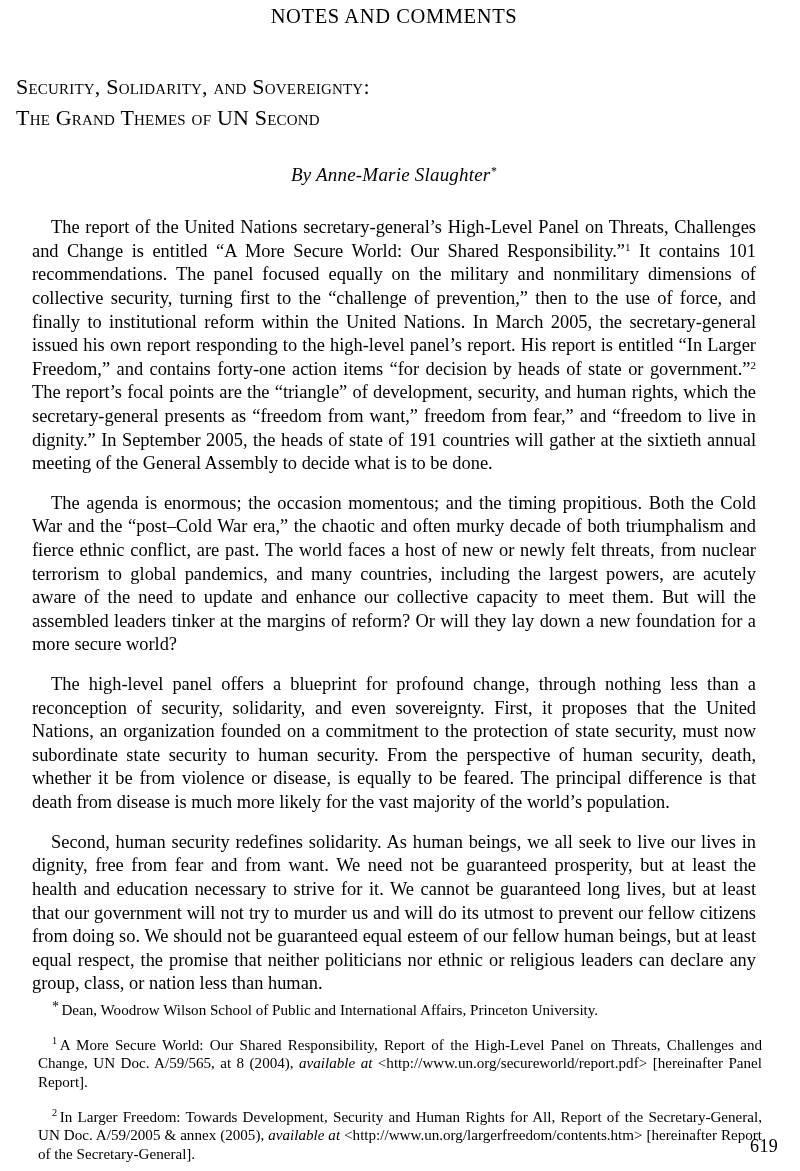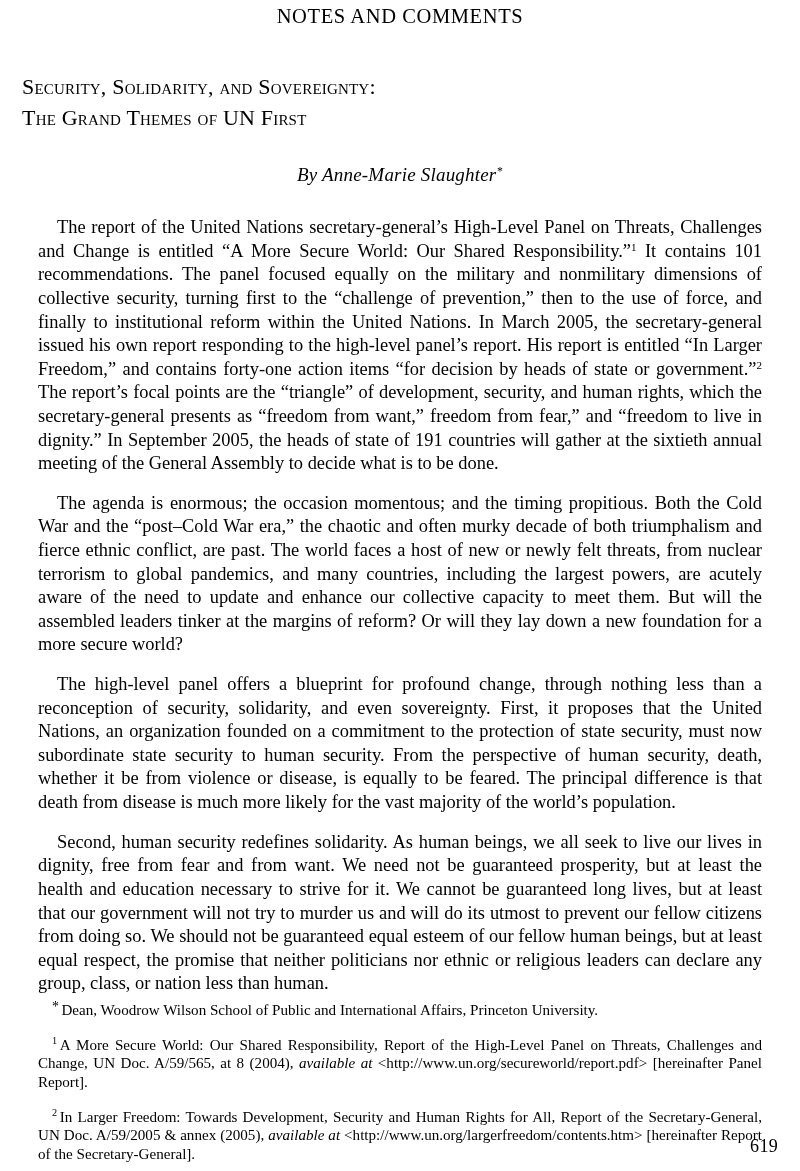--- a/index.html
+++ b/index.html
@@ -12,21 +12,21 @@
     width: 800px;
     height: 1171px;
     background: #ffffff;
     color: #000000;
     font-family: "Liberation Serif", "DejaVu Serif", serif;
     overflow: hidden;
     box-sizing: border-box;
   }
   .content {
     position: absolute;
-    left: 22px;
+    left: 16px;
     top: 0;
     width: 756px;
   }
 
   
   .running-head {
     text-align: center;
     font-size: 20.5px;
     letter-spacing: 0.6px;
     margin-top: 4px;
@@ -124,21 +124,21 @@
 <body>
 
 <div class="page">
 
   <div class="content">
 
     <div class="running-head">NOTES AND COMMENTS</div>
 
     <h1 class="article-title">
       <span class="tline">Security, Solidarity, and Sovereignty:</span>
-      <span class="tline">The Grand Themes of UN First</span>
+      <span class="tline">The Grand Themes of UN Second</span>
     </h1>
 
     <div class="byline">
       <span>By Anne-Marie Slaughter</span><sup>*</sup>
     </div>
 
     <div class="body-text">
 
       <p><span>The report of the United Nations secretary-general’s High-Level Panel on Threats, Challenges and Change is entitled “A More Secure World: Our Shared Responsibility.”</span><sup>1</sup><span> It contains 101 recommendations. The panel focused equally on the military and nonmilitary dimensions of collective security, turning first to the “challenge of prevention,” then to the use of force, and finally to institutional reform within the United Nations. In March 2005, the secretary-general issued his own report responding to the high-level panel’s report. His report is entitled “In Larger Freedom,” and contains forty-one action items “for decision by heads of state or government.”</span><sup>2</sup><span> The report’s focal points are the “triangle” of development, security, and human rights, which the secretary-general presents as “freedom from want,” freedom from fear,” and “freedom to live in dignity.” In September 2005, the heads of state of 191 countries will gather at the sixtieth annual meeting of the General Assembly to decide what is to be done.</span></p>
 

